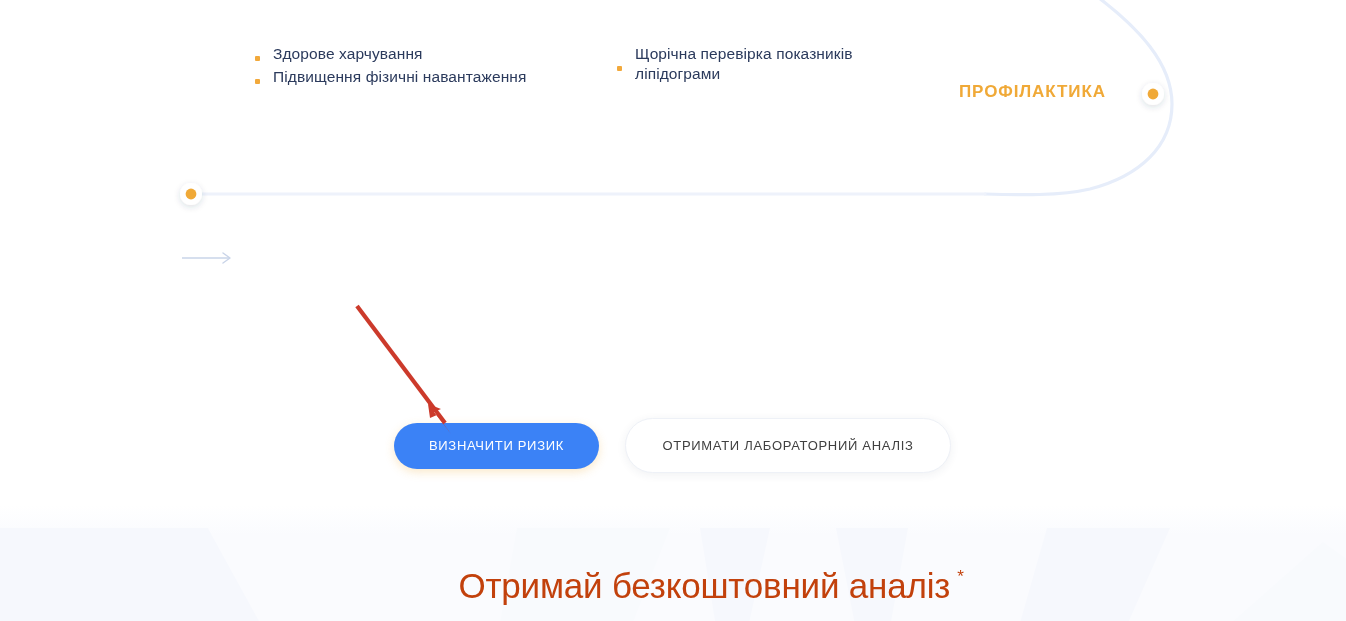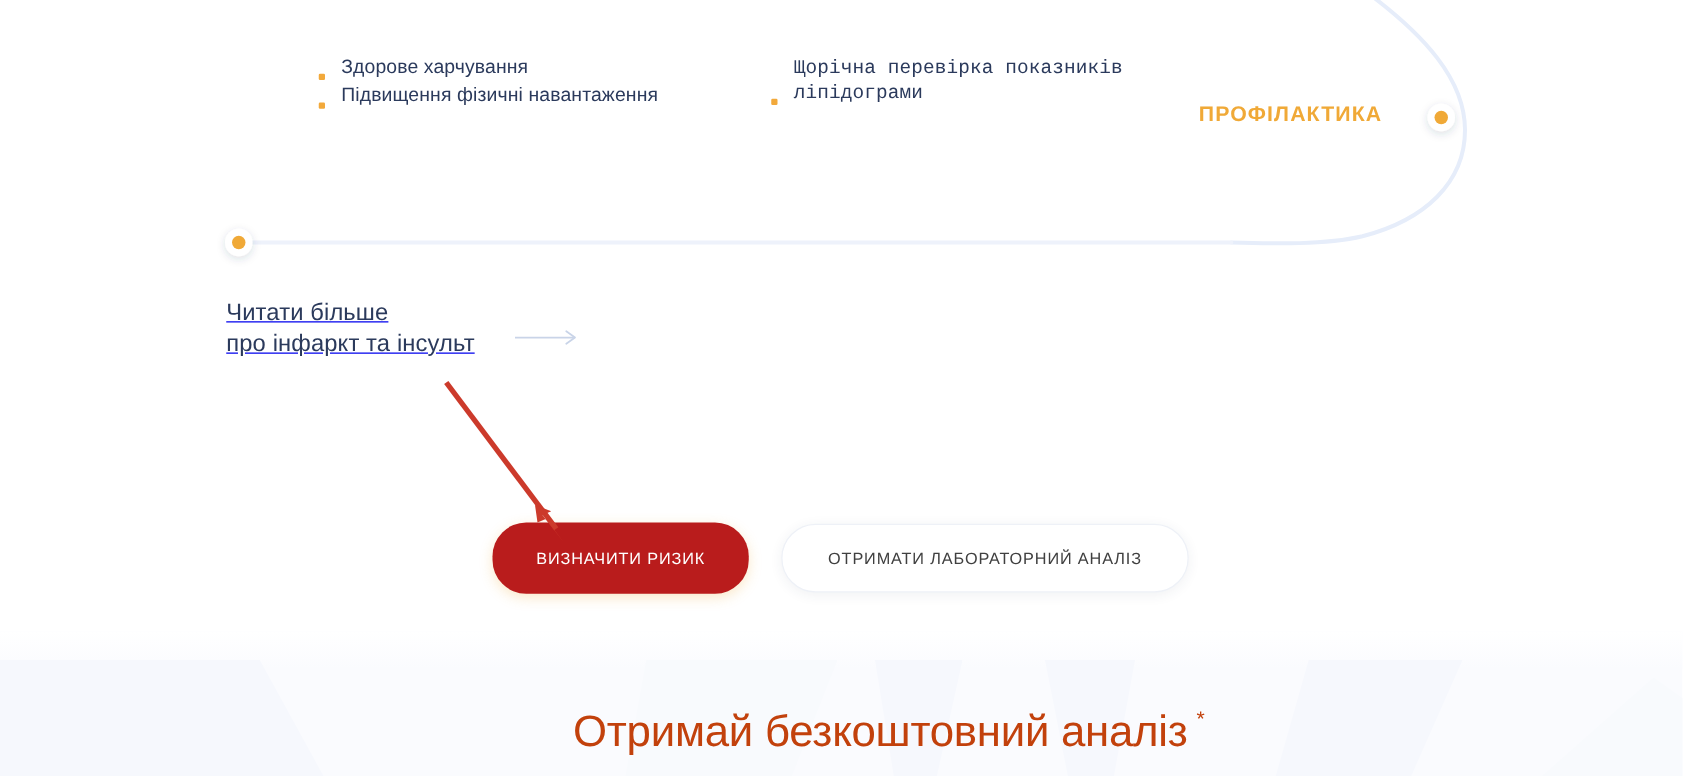--- a/index.html
+++ b/index.html
@@ -81,25 +81,25 @@
   
   .features {
     position: absolute;
     left: 255px;
     top: 44px;
     width: 700px;
     display: flex;
     gap: 72px;
   }
   .feature-col { width: 290px; }
-  .feature-col.col-right { width: 300px; font-family: Liberation Mono, monospace; }
+  .feature-col.col-right { width: 300px; }
 
   .feature-item {
     display: flex;
-    align-items: flex-end;
+    align-items: center;
     margin-bottom: 3px;
     line-height: 20px;
   }
   .bullet {
     width: 5px;
     height: 5px;
     background: #f2a93b;
     border-radius: 1px;
     margin-top: 8px;
     margin-right: 13px;
@@ -157,23 +157,23 @@
   }
   .btn {
     border: none;
     outline: none;
     cursor: pointer;
     font-family: inherit;
     white-space: nowrap;
   }
   .btn-primary {
     width: 205px;
-    height: 57px;
+    height: 46px;
     border-radius: 27px;
-    background: #b91c1c;
+    background: #3b82f6;
     color: #ffffff;
     font-size: 13px;
     letter-spacing: 0.7px;
     box-shadow: 0 3px 10px rgba(238,171,61,0.28);
   }
   .btn-outline {
     width: 326px;
     height: 55px;
     border-radius: 28px;
     background: #ffffff;
@@ -271,22 +271,20 @@
         <span class="bullet"></span>
         <span class="feature-text">Щорічна перевірка показників ліпідограми</span>
       </div>
     </div>
 
   </div>
 
   <div class="stage-label">ПРОФІЛАКТИКА</div>
 
   <a class="read-more" href="#">
-    <span class="read-more-text">Читати більше
-про інфаркт та інсульт</span>
     <svg class="read-more-arrow" width="55" height="14" viewBox="0 0 55 14">
       <line x1="1" y1="7" x2="48" y2="7" stroke="#c9d4e8" stroke-width="1.4"></line>
       <polyline points="42,2 49,7 42,12" fill="none" stroke="#c9d4e8" stroke-width="1.4" stroke-linecap="round" stroke-linejoin="round"></polyline>
     </svg>
   </a>
 
   <div class="btn-row">
     <button class="btn btn-primary">ВИЗНАЧИТИ РИЗИК</button>
     <button class="btn btn-outline">ОТРИМАТИ ЛАБОРАТОРНИЙ АНАЛІЗ</button>
   </div>

